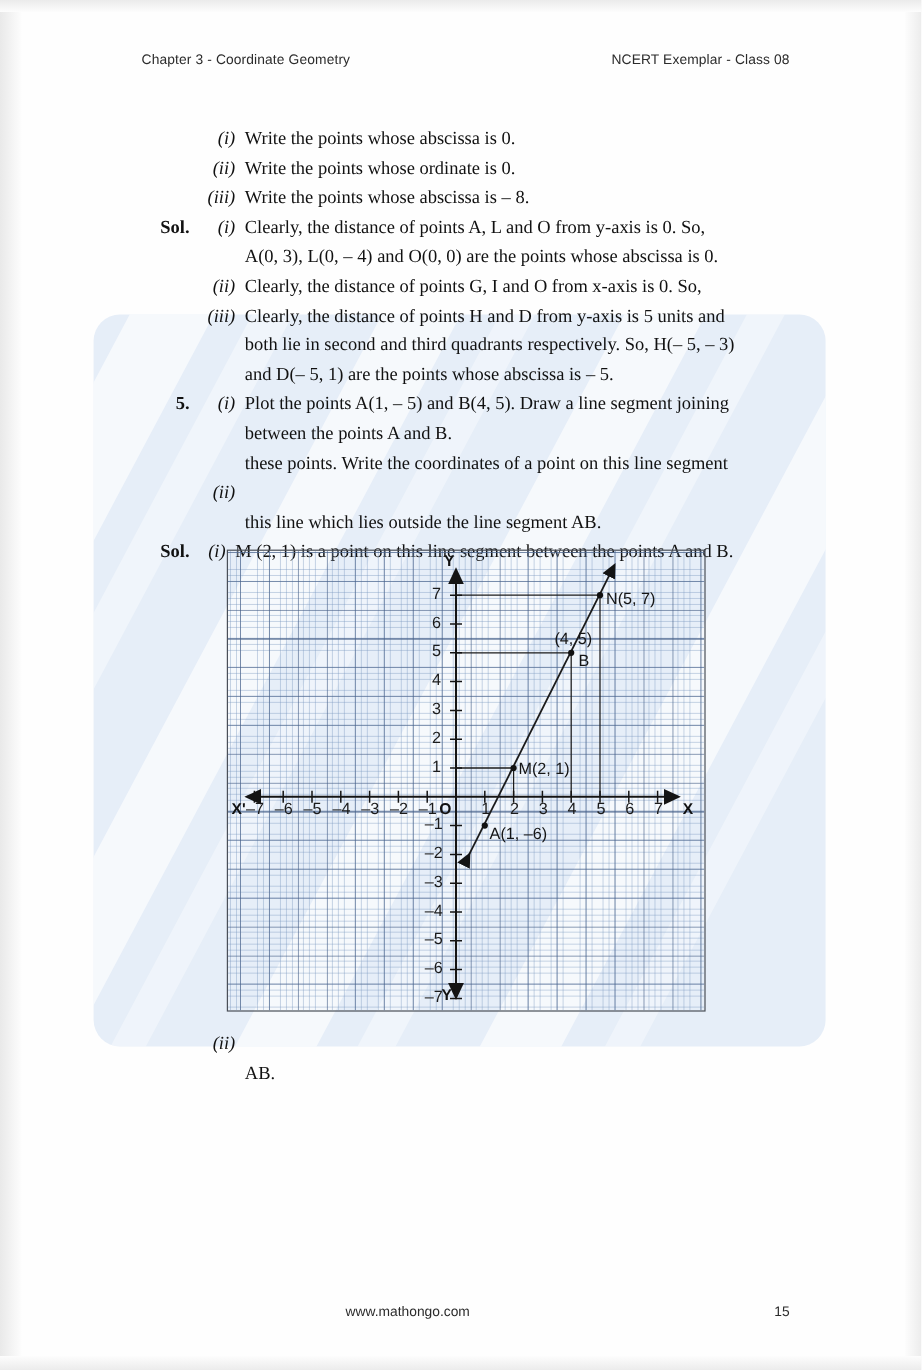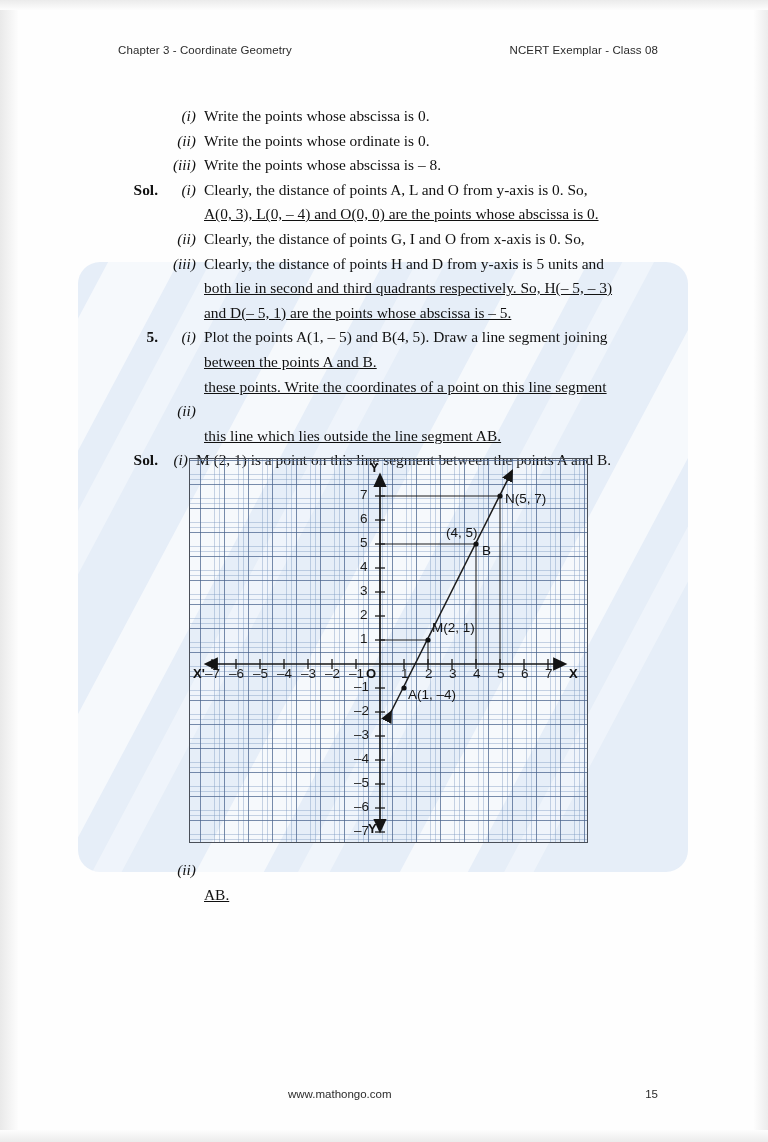--- a/index.html
+++ b/index.html
@@ -109,21 +109,21 @@
     font-weight: bold;
   }
   .col-num {
     width: 40px;
     flex: 0 0 40px;
     text-align: right;
     padding-right: 8px;
     font-style: italic;
   }
   .col-body { flex: 1 1 auto; }
-  .ind { padding-left: 86px; text-decoration: underline; }
+  .ind { padding-left: 86px; }
 
   
   #figure {
     position: absolute;
     left: 189px; top: 458px;
     width: 399px; height: 385px;
   }
   #graph-frame {
     position: absolute;
     left: 0; top: 0;
@@ -393,24 +393,24 @@
 
       <span class="axlabel" style="left:164px; top:220px;">–1</span>
       <span class="axlabel" style="left:164px; top:244px;">–2</span>
       <span class="axlabel" style="left:164px; top:268px;">–3</span>
       <span class="axlabel" style="left:164px; top:292px;">–4</span>
       <span class="axlabel" style="left:164px; top:316px;">–5</span>
       <span class="axlabel" style="left:164px; top:340px;">–6</span>
       <span class="axlabel" style="left:164px; top:364px;">–7</span>
 
       <span class="ptlabel" style="left:315px; top:32px;">N(5, 7)</span>
-      <span class="ptlabel" style="left:256px; top:66px;">(4, 5)</span>
+      <span class="ptlabel" style="left:272px; top:66px;">(4, 5)</span>
       <span class="ptlabel" style="left:292px; top:84px;">B</span>
-      <span class="ptlabel" style="left:242px; top:161px;text-align:center;">M(2, 1)</span>
-      <span class="ptlabel" style="left:218px; top:228px;">A(1, –4)</span>
+      <span class="ptlabel" style="left:242px; top:174px;text-align:center;">M(2, 1)</span>
+      <span class="ptlabel" style="left:218px; top:228px;">A(1, –6)</span>
     </div>
   </div>
 
   <div style="position:absolute; left:118px; top:858px; width:560px;
               font-size:15.4px; line-height:24.6px; color:#111111;">
     <div class="tline">
       <span class="col-sol"></span>
       <span class="col-num">(ii)</span>
     </div>
     <div class="tline ind">

